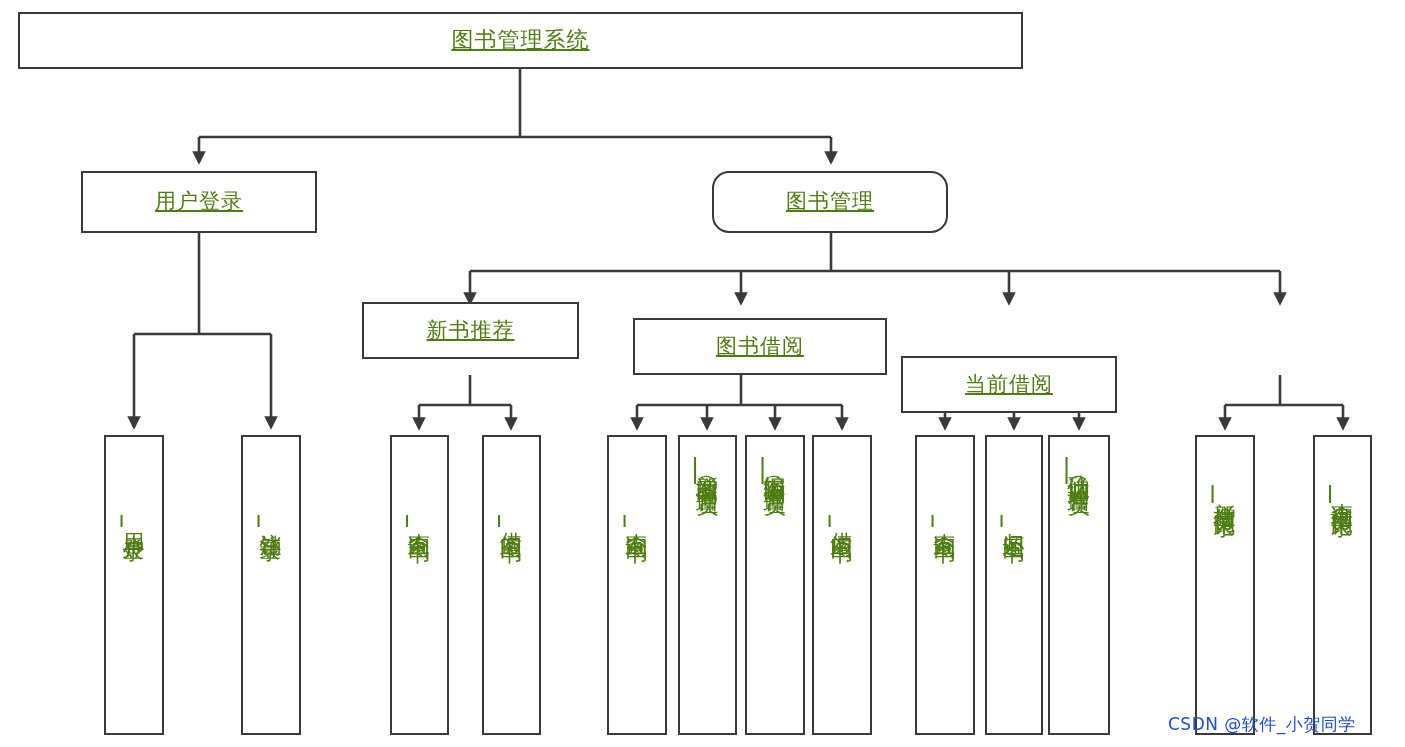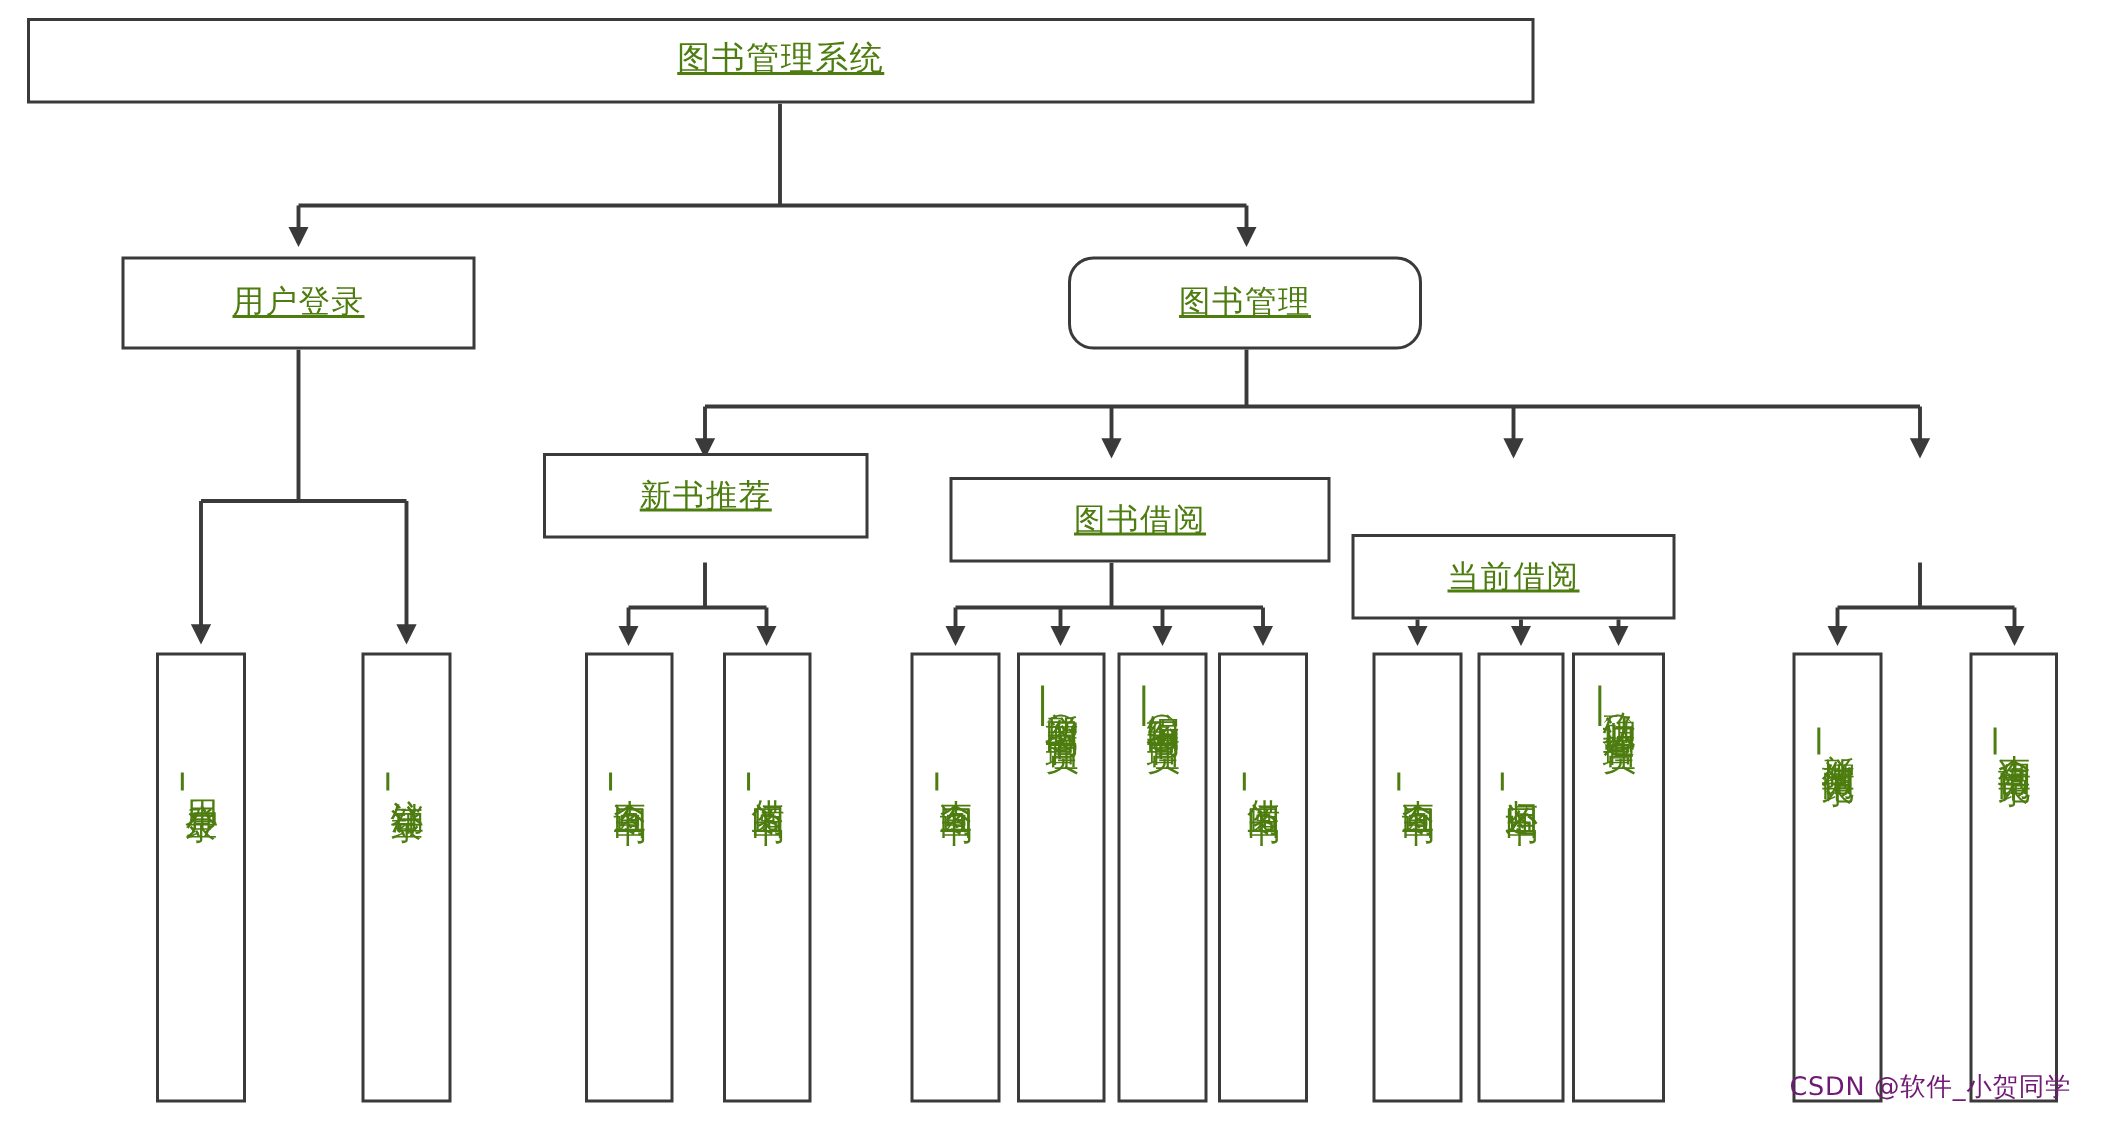--- a/index.html
+++ b/index.html
@@ -63,24 +63,24 @@
     margin-top: 68px;
   }
   .vert.tall .vtext {
     margin-top: 10px;
   }
   .vert.med .vtext {
     margin-top: 38px;
   }
   #watermark {
     position: absolute;
-    left: 1193px;
+    left: 1168px;
     top: 713px;
     font-size: 17px;
-    color: #701a75;
+    color: #1d4ed8;
     letter-spacing: 0.5px;
     white-space: nowrap;
   }
 </style>
 </head>
 <body>
 
 <div id="canvas">
 
   <svg id="wires" viewBox="0 0 1405 747">

